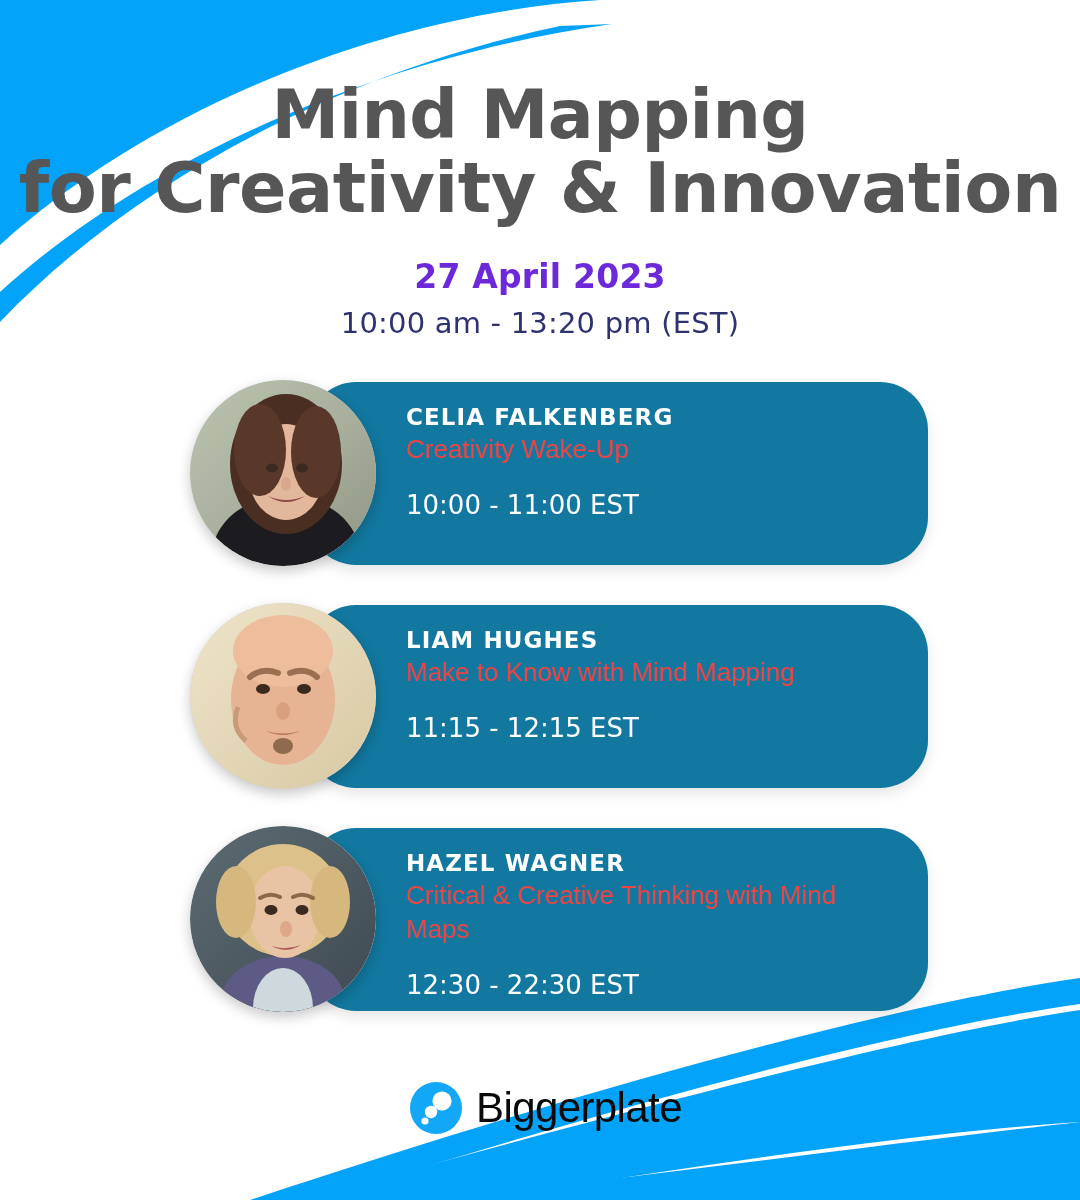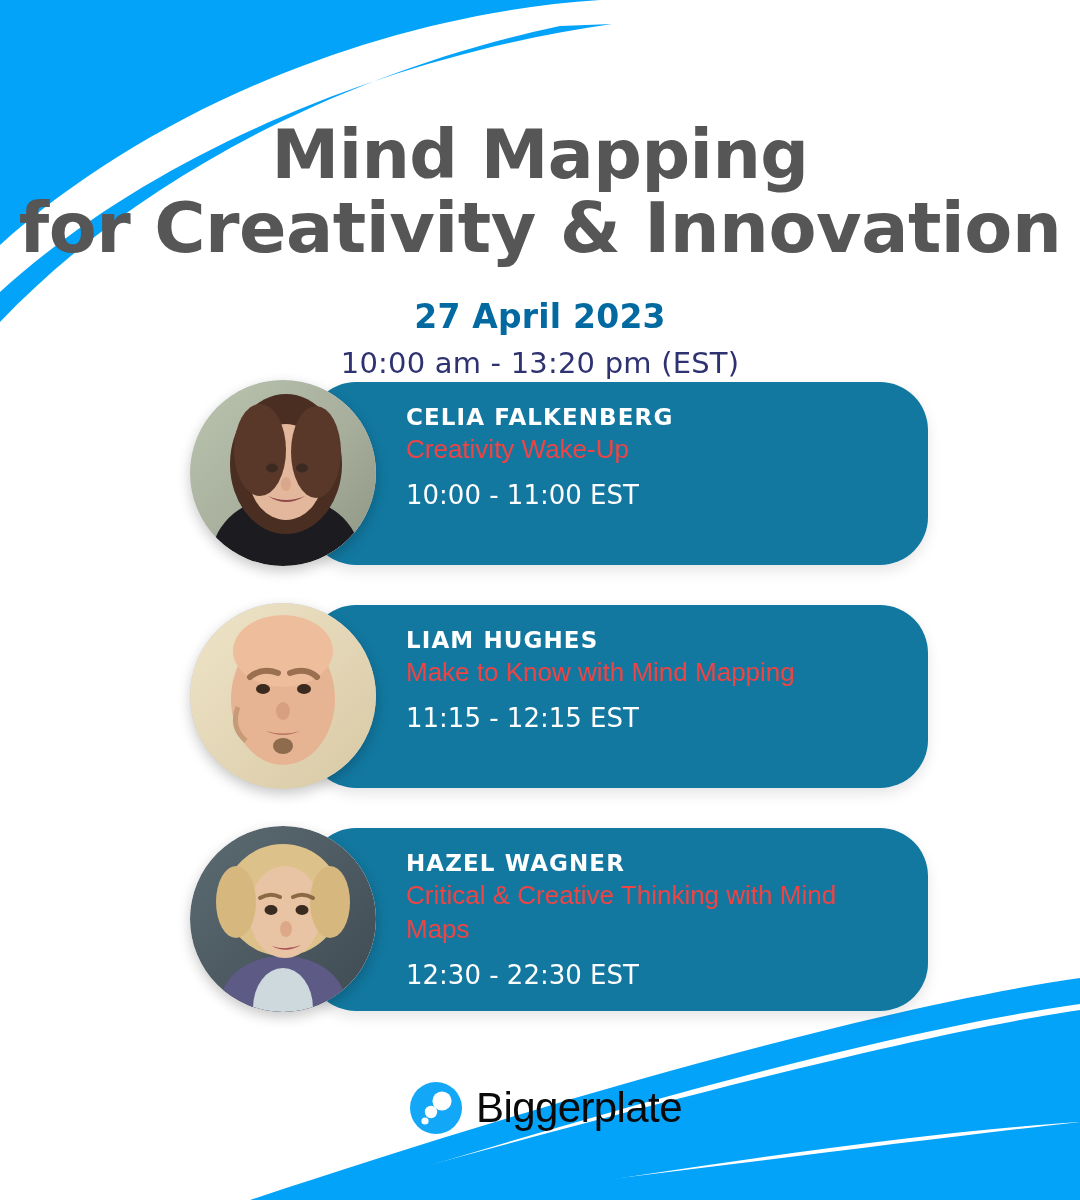--- a/index.html
+++ b/index.html
@@ -31,41 +31,40 @@
   }
 
   
   .header {
     position:absolute;
     top:78px;
     left:0;
     width:1080px;
     text-align:center;
     z-index:5;
-    margin-top:40px;
   }
   .title-line {
     font-family:"DejaVu Sans", sans-serif;
     font-weight:bold;
     font-size:68px;
     line-height:1.08;
     color:#565656;
     letter-spacing:-0.5px;
     white-space:nowrap;
   }
   .title-line.line2 {
     font-size:70px;
   }
 
   .date {
     margin-top:30px;
     font-family:"DejaVu Sans", sans-serif;
     font-weight:bold;
     font-size:33px;
-    color:#0369a1;
+    color:#6d28d9;
     letter-spacing:0.2px;
   }
   .time {
     margin-top:10px;
     font-family:"DejaVu Sans", sans-serif;
     font-weight:normal;
     font-size:29px;
     color:#2e3271;
     letter-spacing:0.2px;
   }
@@ -119,21 +118,21 @@
     line-height:1.2;
   }
   .session-title {
     font-family:Liberation Sans, sans-serif;
     font-weight:normal;
     font-size:26px;
     color:#ef4444;
     line-height:1.32;
   }
   .session-time {
-    margin-top:12px;
+    margin-top:22px;
     font-family:"DejaVu Sans", sans-serif;
     font-weight:normal;
     font-size:26px;
     color:#ffffff;
     line-height:1.32;
   }
 
   
   .avatar {
     position:absolute;

